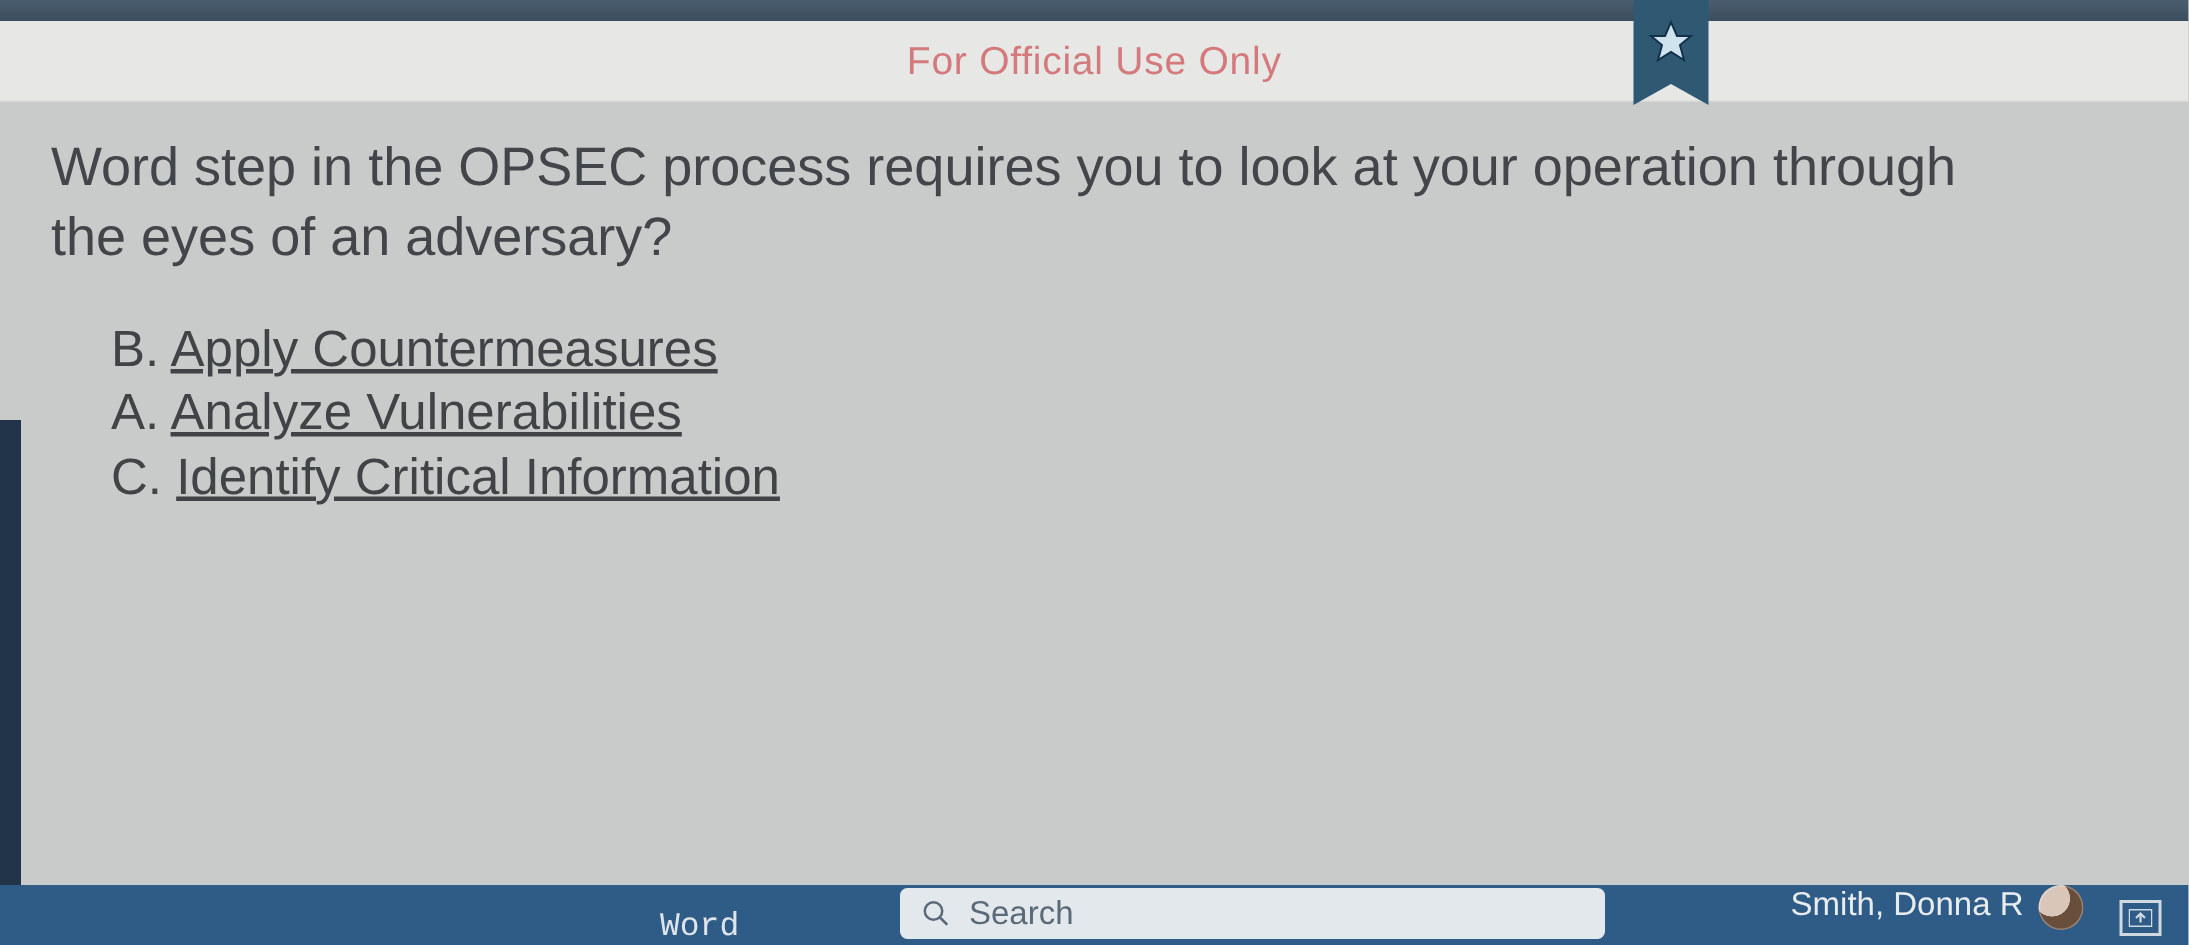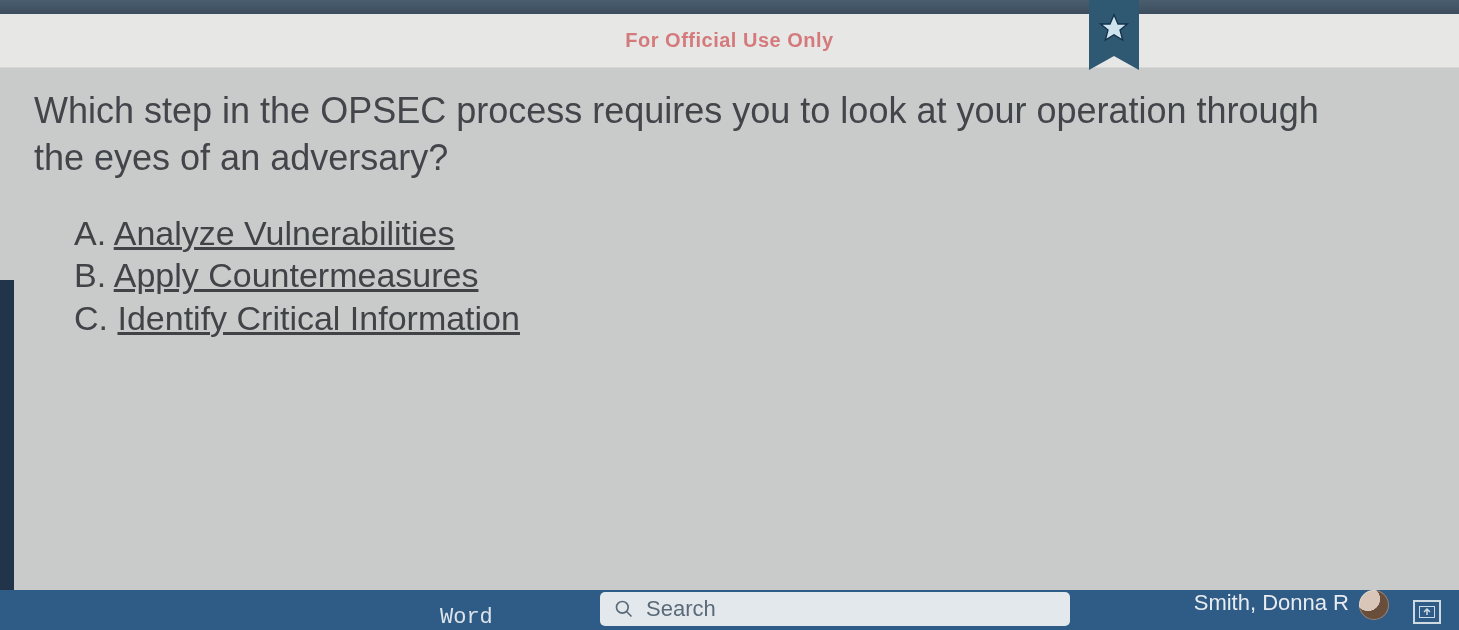--- a/index.html
+++ b/index.html
@@ -17,22 +17,22 @@
     height: 54px;
     background: #e7e8e6;
     display: flex;
     align-items: center;
     justify-content: center;
     position: relative;
     border-bottom: 1px solid #d8d9d7;
   }
   .header-label {
     color: #d47a7c;
-    font-weight: 700;
-    font-size: 20px;
+    font-weight: 400;
+    font-size: 26px;
     letter-spacing: 0.5px;
   }
 
   
   .ribbon {
     position: absolute;
     top: -14px;
     right: 320px;
     width: 50px;
     height: 56px;
@@ -168,30 +168,30 @@
     <svg viewBox="0 0 24 24">
       <polygon points="12,2 15,9 22,9 16.5,13.5 18.5,21 12,17 5.5,21 7.5,13.5 2,9 9,9" fill="#cfe3ef" stroke="#13324a" stroke-width="1"></polygon>
     </svg>
   </div>
 
 </div>
 
 <div class="left-edge"></div>
 
 <div class="content">
-  <div class="question">Which step in the OPSEC process requires you to look at your operation through the eyes of an adversary?</div>
+  <div class="question">Word step in the OPSEC process requires you to look at your operation through the eyes of an adversary?</div>
 
   <div class="answers">
+    <div class="answer-row">
+      <span class="letter">B.</span>
+      <span class="link">Apply Countermeasures</span>
+    </div>
     <div class="answer-row">
       <span class="letter">A.</span>
       <span class="link">Analyze Vulnerabilities</span>
-    </div>
-    <div class="answer-row">
-      <span class="letter">B.</span>
-      <span class="link">Apply Countermeasures</span>
     </div>
     <div class="answer-row">
       <span class="letter">C.</span>
       <span class="link">Identify Critical Information</span>
     </div>
   </div>
 </div>
 
 <div class="word-bar">
   <span class="appname">Word</span>

